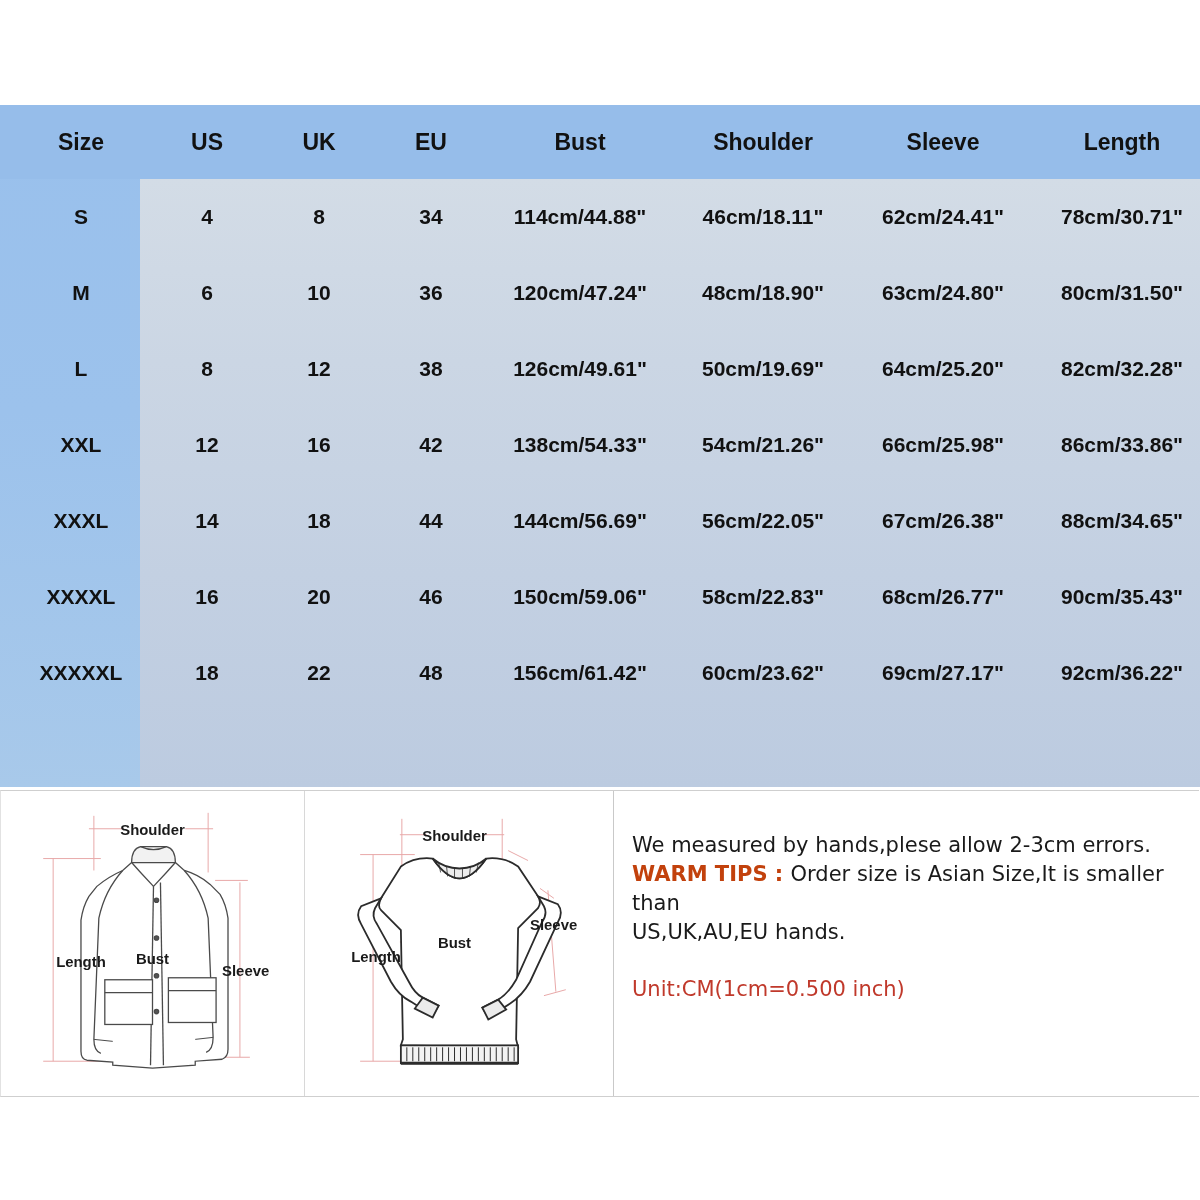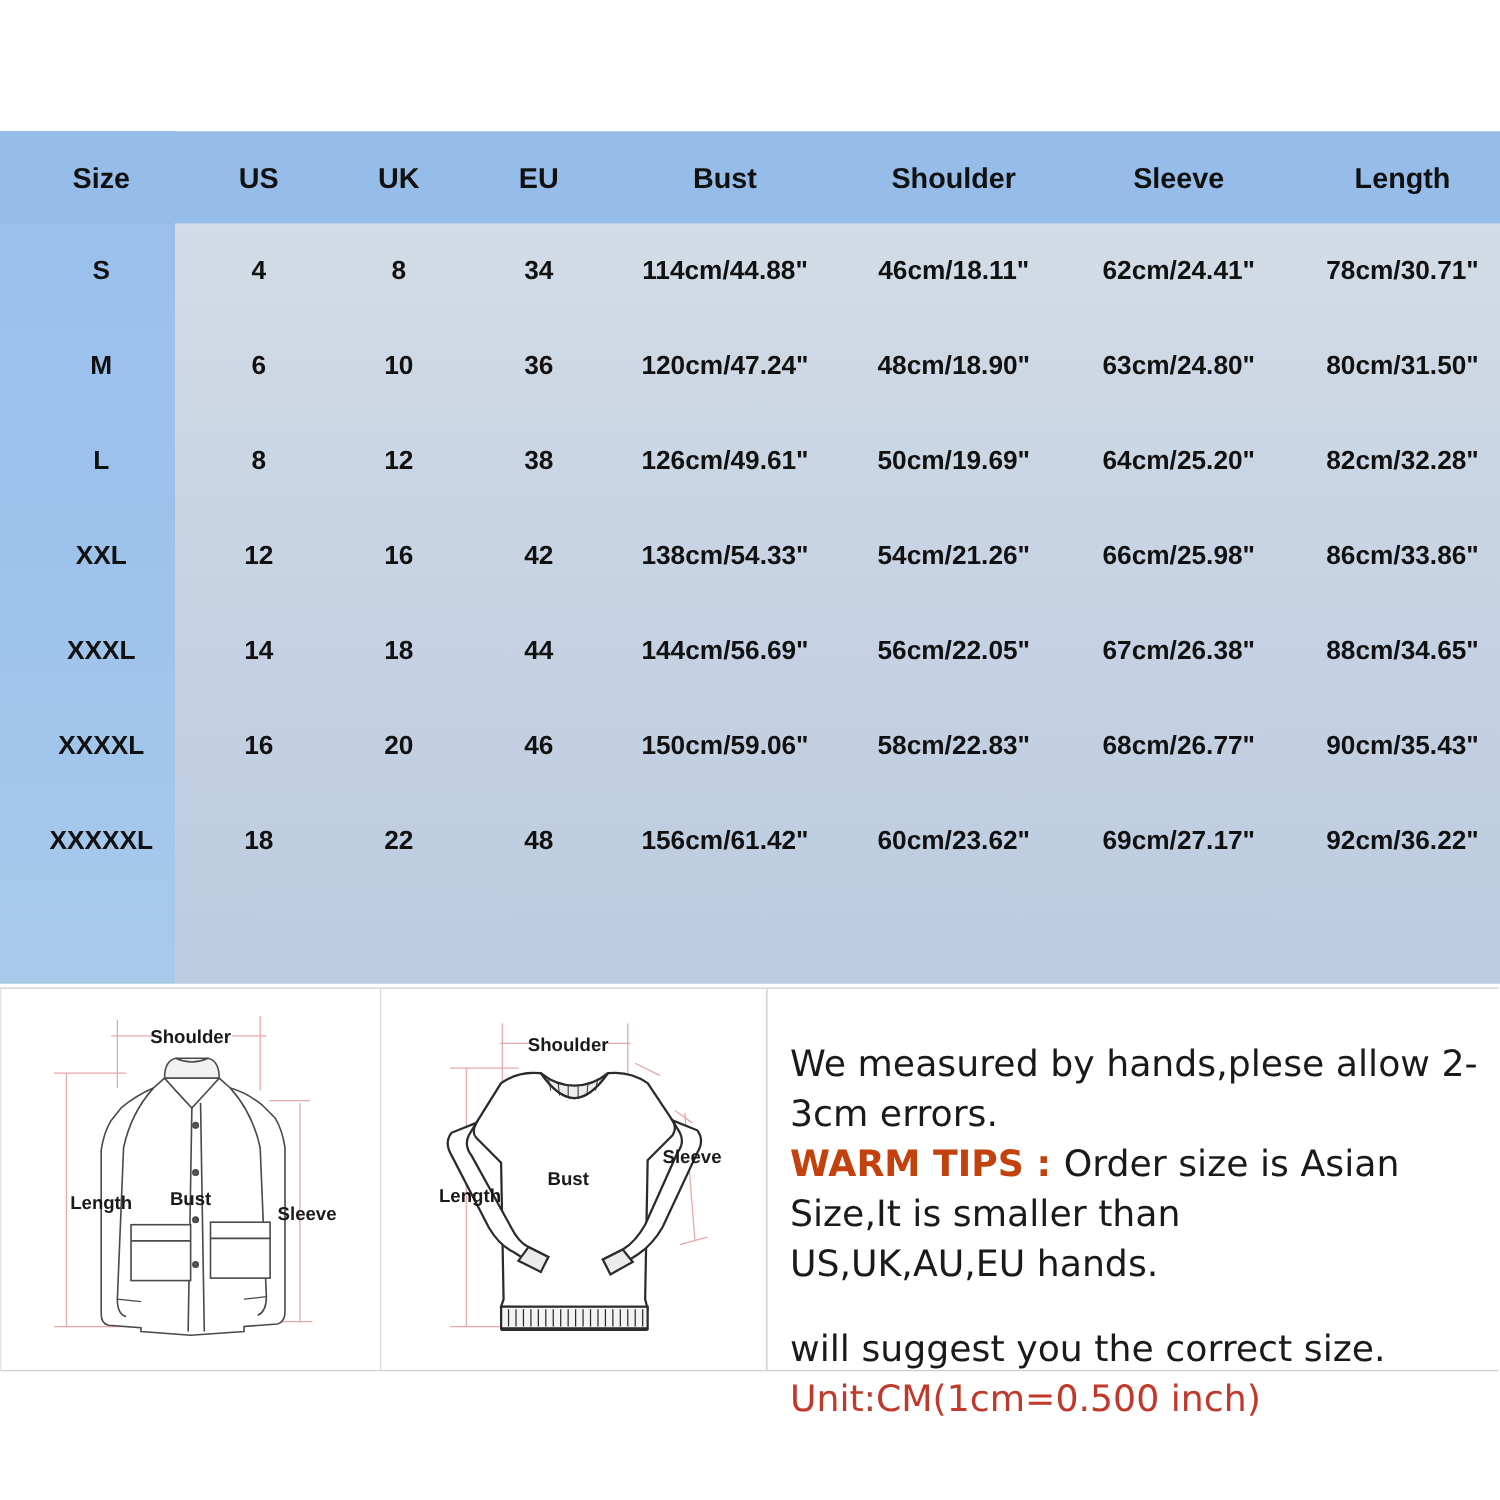--- a/index.html
+++ b/index.html
@@ -108,21 +108,21 @@
   .cell-jacket { width: 304px; border-right: 1px solid #d8d8d8; }
   .cell-sweater { width: 309px; border-right: 1px solid #c9c9c9; }
   .cell-text  { flex: 1; }
 
   .diagram-svg { display: block; width: 100%; height: 100%; }
 
   
   .notes {
     padding: 40px 14px 0 18px;
     font-family: "DejaVu Sans", sans-serif;
-    font-size: 29px;
+    font-size: 21px;
     line-height: 1.38;
     color: #1a1a1a;
   }
   .notes p { margin: 0 0 0 0; }
   .notes .gap { height: 28px; }
   .warm-tips-label {
     color: #c2410c;
     font-weight: bold;
   }
   .unit-line { color: #c0392b; }
@@ -373,17 +373,16 @@
       <text x="226" y="140" font-family="Liberation Sans, sans-serif" font-size="15" font-weight="bold" fill="#1a1a1a" text-anchor="start">Sleeve</text>
     </svg>
   </div>
 
   <div class="panel-cell cell-text">
     <div class="notes">
       <p>We measured by hands,plese allow 2-3cm errors.</p>
       <p><span class="warm-tips-label">WARM TIPS</span><span class="warm-tips-label"> : </span><span>Order size is Asian Size,It is smaller than</span></p>
       <p>US,UK,AU,EU hands.</p>
       <div class="gap"></div>
-      <p>will suggest you the correct size.</p>
       <p class="unit-line">Unit:CM(1cm=0.500 inch)</p>
     </div>
   </div>
 </div>
 
 </body></html>

